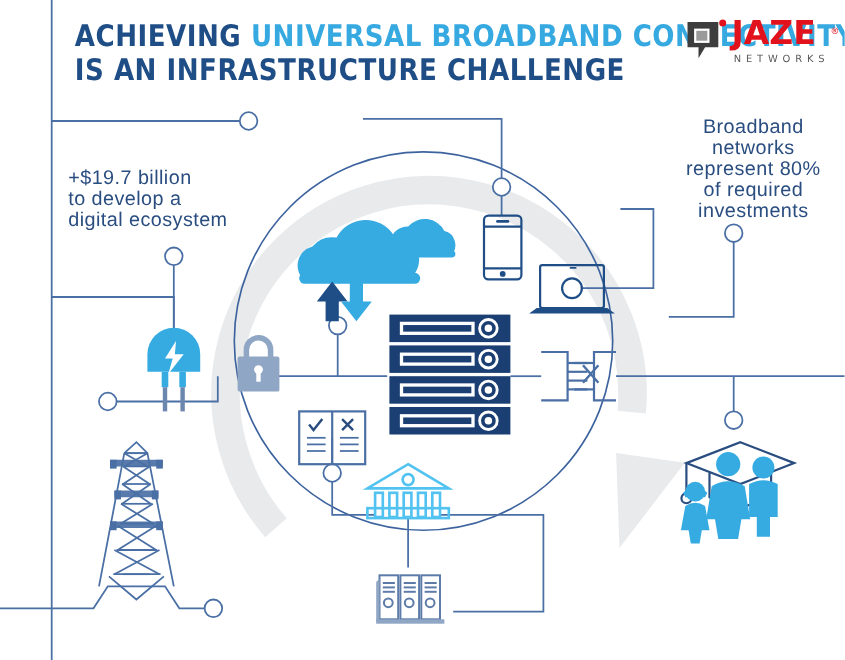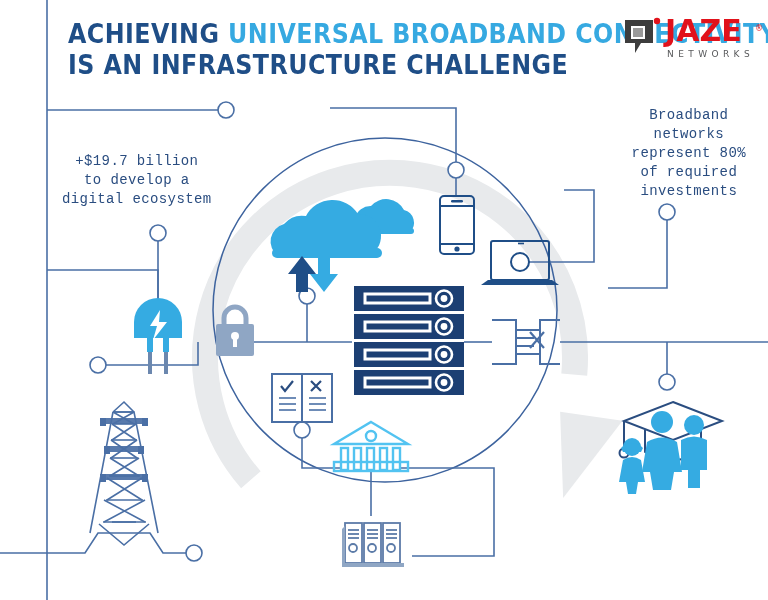--- a/index.html
+++ b/index.html
@@ -87,28 +87,28 @@
     letter-spacing: 4.4px;
     color: #58595b;
     margin-top: 3px;
     margin-left: 2px;
   }
 
   
   .callout {
     position: absolute;
     color: #2a4d80;
-    font-family: Liberation Mono, monospace;
-    font-size: 14px;
+    font-family: Liberation Sans, sans-serif;
+    font-size: 18px;
     line-height: 19px;
     letter-spacing: 0.4px;
     z-index: 35;
     white-space: pre;
   }
-  #callout-left   { left: 62px;  top: 152px; text-align: center; }
+  #callout-left   { left: 62px;  top: 152px; text-align: left; }
   #callout-right  { right: 22px; top: 106px; text-align: center; }
   #callout-bottom { left: 424px; top: 540px; text-align: left; }
 
   
   svg.layer {
     position: absolute;
     left: 0;
     top: 0;
     width: 768px;
     height: 600px;

